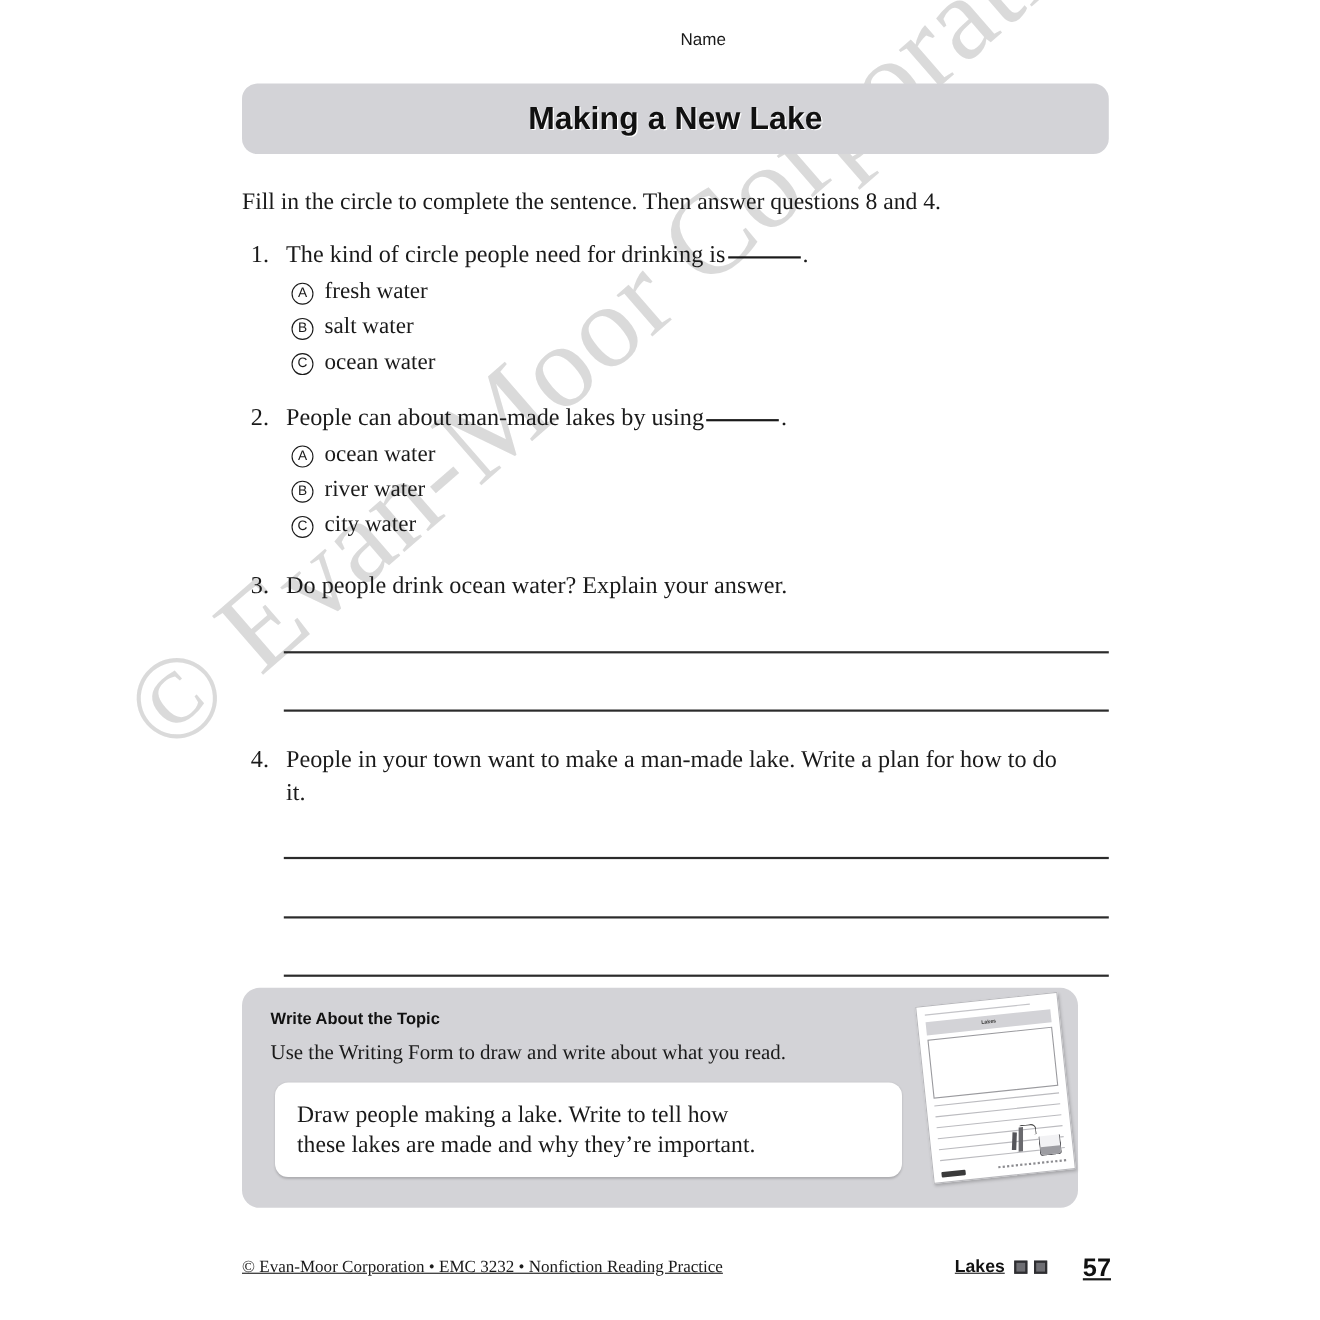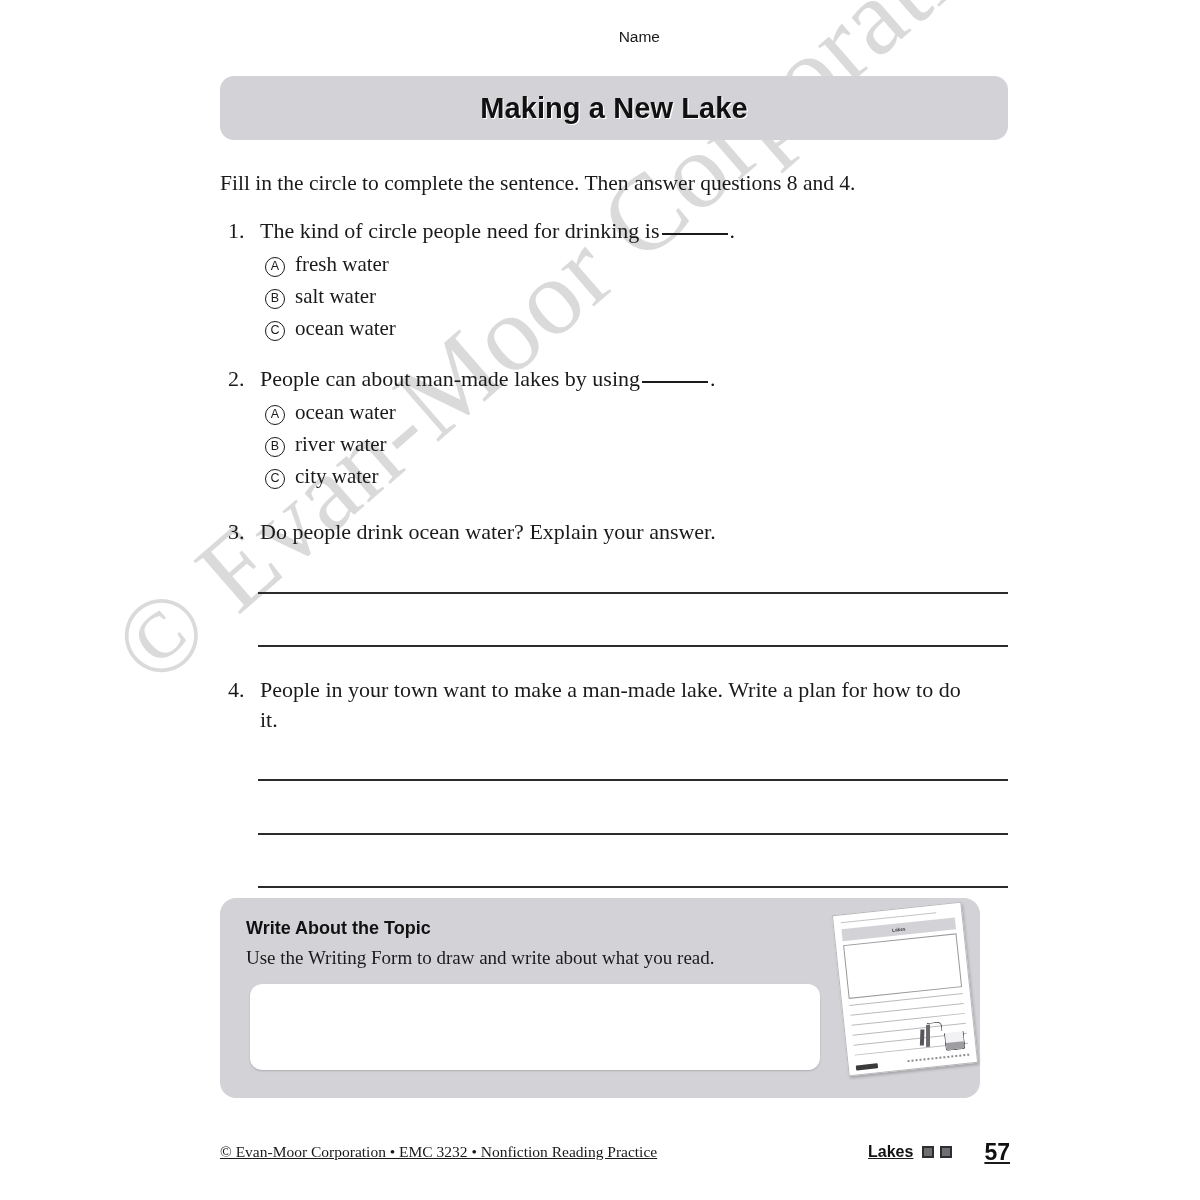--- a/index.html
+++ b/index.html
@@ -198,21 +198,21 @@
     background: #d3d3d7;
     border-radius: 16px;
     z-index: 10;
   }
   #write-heading {
     position: absolute;
     left: 26px;
     top: 20px;
     font-family: "Liberation Sans", sans-serif;
     font-weight: bold;
-    font-size: 18px;
+    font-size: 15px;
     color: #111111;
     text-align: right;
   }
   #write-sub {
     position: absolute;
     left: 26px;
     top: 48px;
     font-size: 19px;
     line-height: 24px;
     color: #1a1a1a;
@@ -491,21 +491,22 @@
   <div class="answer-rule" style="top:779px;"></div>
   <div class="answer-rule" style="top:833px;"></div>
   <div class="answer-rule" style="top:886px;"></div>
 
   <div id="write-box">
     <div id="write-heading">Write About the Topic</div>
     <div id="write-sub">Use the Writing Form to draw and write about what you read.</div>
 
     <div id="prompt-card">
       <div id="prompt-text">
-        <br>
+        <span>Draw people making a lake. Write to tell how</span><br>
+        <span>these lakes are made and why they’re important.</span>
       </div>
     </div>
 
     <div id="thumb-wrap">
       <div id="thumb-page">
         <div id="thumb-name"></div>
         <div id="thumb-title">
           <span id="thumb-title-text">Lakes</span>
         </div>
         <div id="thumb-drawbox"></div>

